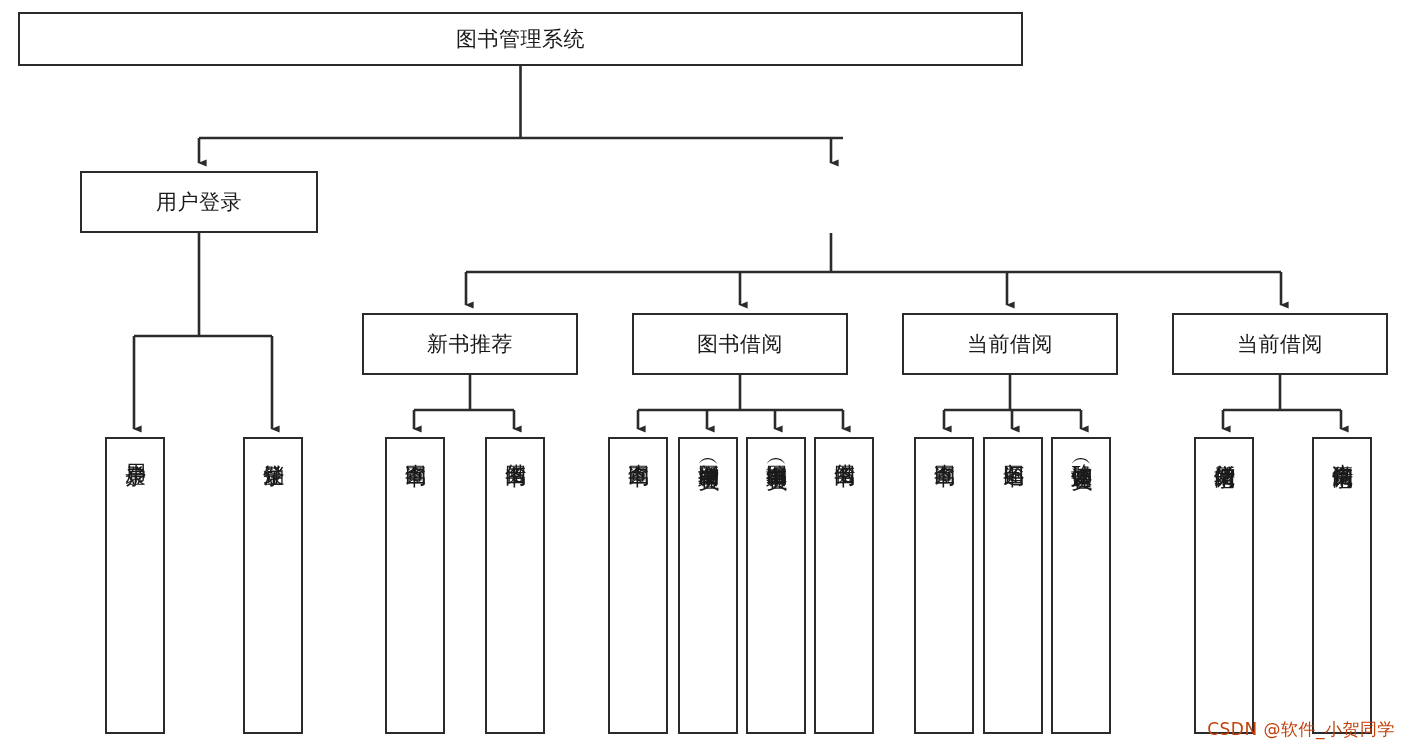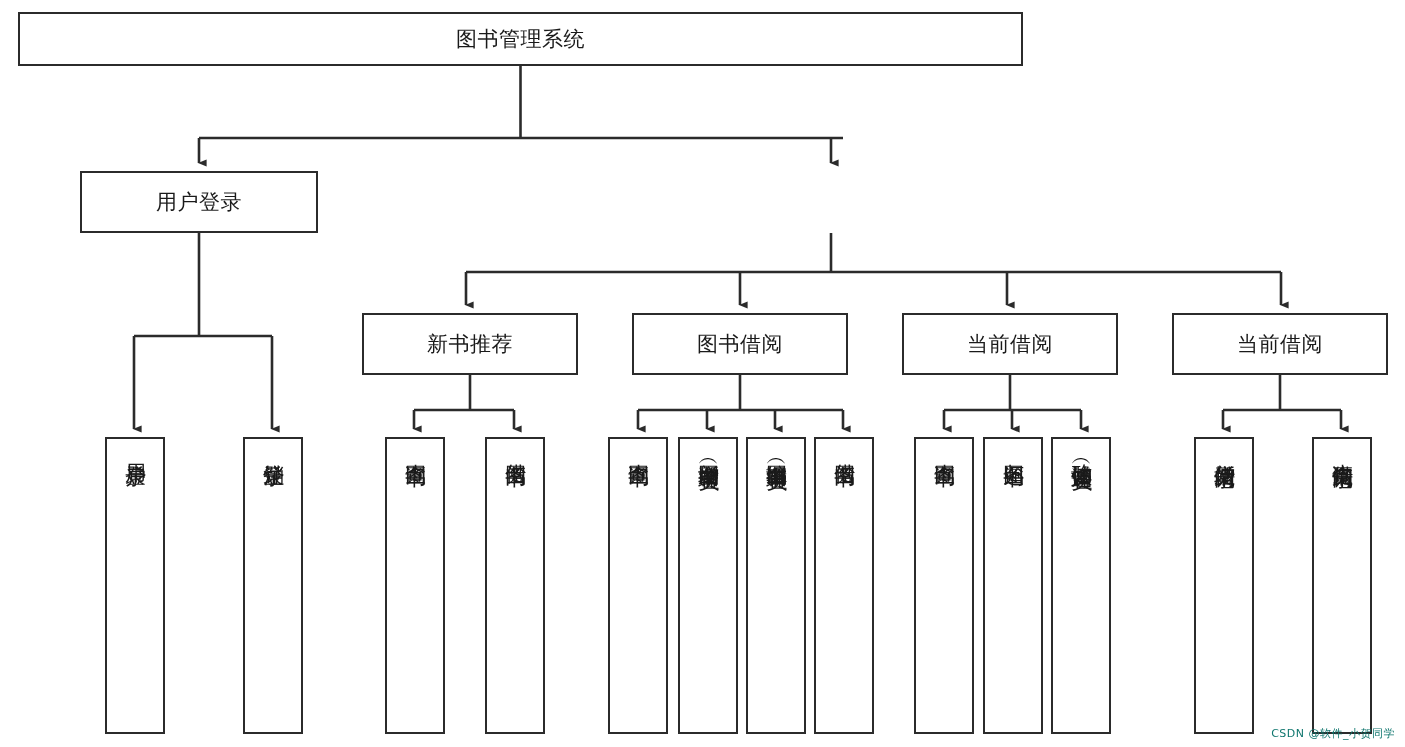--- a/index.html
+++ b/index.html
@@ -57,22 +57,22 @@
     text-orientation: upright;
     font-size: 21px;
     line-height: 1.12;
     letter-spacing: 1px;
     white-space: nowrap;
   }
   #watermark {
     position: absolute;
     right: 10px;
     bottom: 6px;
-    font-size: 11px;
-    color: #0f766e;
+    font-size: 17px;
+    color: #c2410c;
     letter-spacing: 0.5px;
     z-index: 3;
     white-space: nowrap;
   }
 </style>
 </head>
 <body>
 
 <div id="diagram-root">
 

